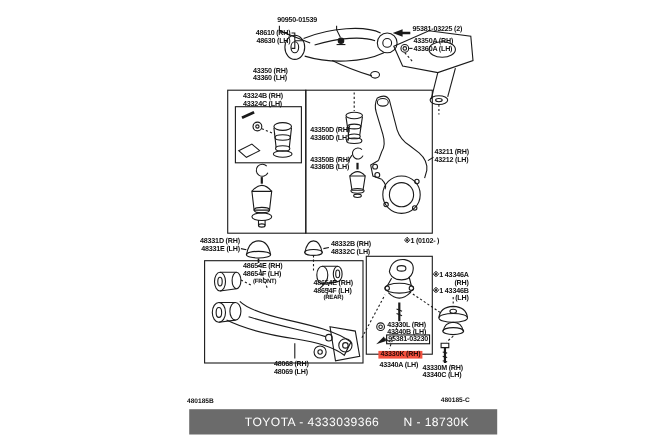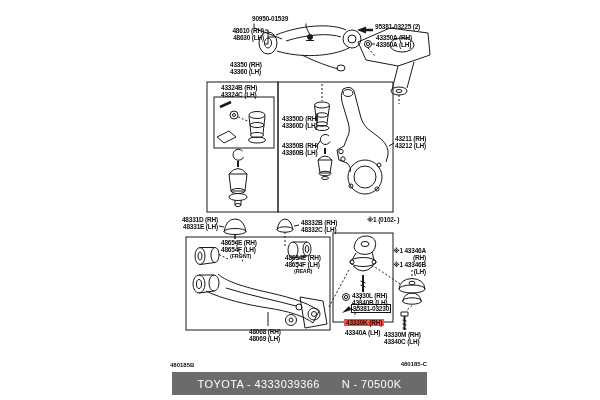--- a/index.html
+++ b/index.html
@@ -8,21 +8,21 @@
   #art{position:absolute;left:0;top:0;}
   .lbl{position:absolute;font-size:6.5px;line-height:7px;font-weight:bold;
        letter-spacing:-0.2px;white-space:nowrap;color:#111;}
   .lbl div{white-space:nowrap;}
   .r{text-align:right;}
   .small{font-size:5.5px;line-height:6px;margin-left:9px;}
   .boxed{border:1px solid #111;padding:0 1px;display:inline-block;}
   .hl{background:var(--highlight-bg,#f4513f);padding:0 2px;display:inline-block;color:#2c0a06;}
   .corner{position:absolute;font-size:6px;font-weight:bold;letter-spacing:0;}
   #footerbar{position:absolute;left:172px;top:372px;width:255px;height:23px;
-             background:var(--footer-bg,#6b6b6b);display:flex;align-items:center;justify-content:center;}
+             background:var(--footer-bg,#6b6b6b);display:flex;align-items:center;justify-content:center;padding-left:25px;}
   #footerbar span{color:var(--footer-text,#ffffff);font-size:11px;letter-spacing:0.4px;}
   #footerbar .gap{width:22px;display:inline-block;}
 </style>
 </head>
 <body>
 
 <div id="stage">
 
   <svg id="art" width="600" height="400" viewBox="0 0 600 400" stroke="#1a1a1a" fill="none" stroke-width="1">
 
@@ -282,16 +282,16 @@
     <div>43330M (RH)</div>
       <div>43340C (LH)</div>
   </div>
 
   <div class="corner" style="left:170px;top:362px;">480185B</div>
   <div class="corner r" style="left:391px;top:361px;width:36px;">480185-C</div>
 
   <div id="footerbar">
     <span>TOYOTA - 4333039366</span>
     <span class="gap"></span>
-    <span>N - 70500K</span>
+    <span>N - 18730K</span>
   </div>
 
 </div>
 
 </body></html>

